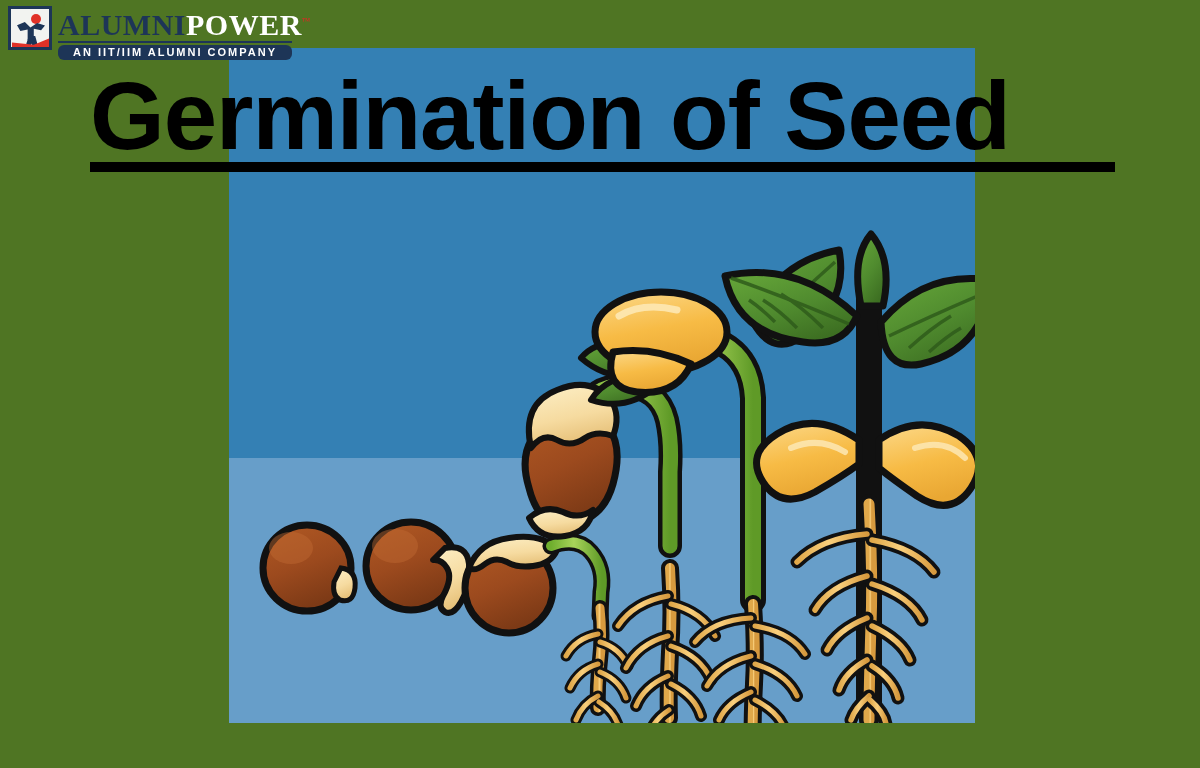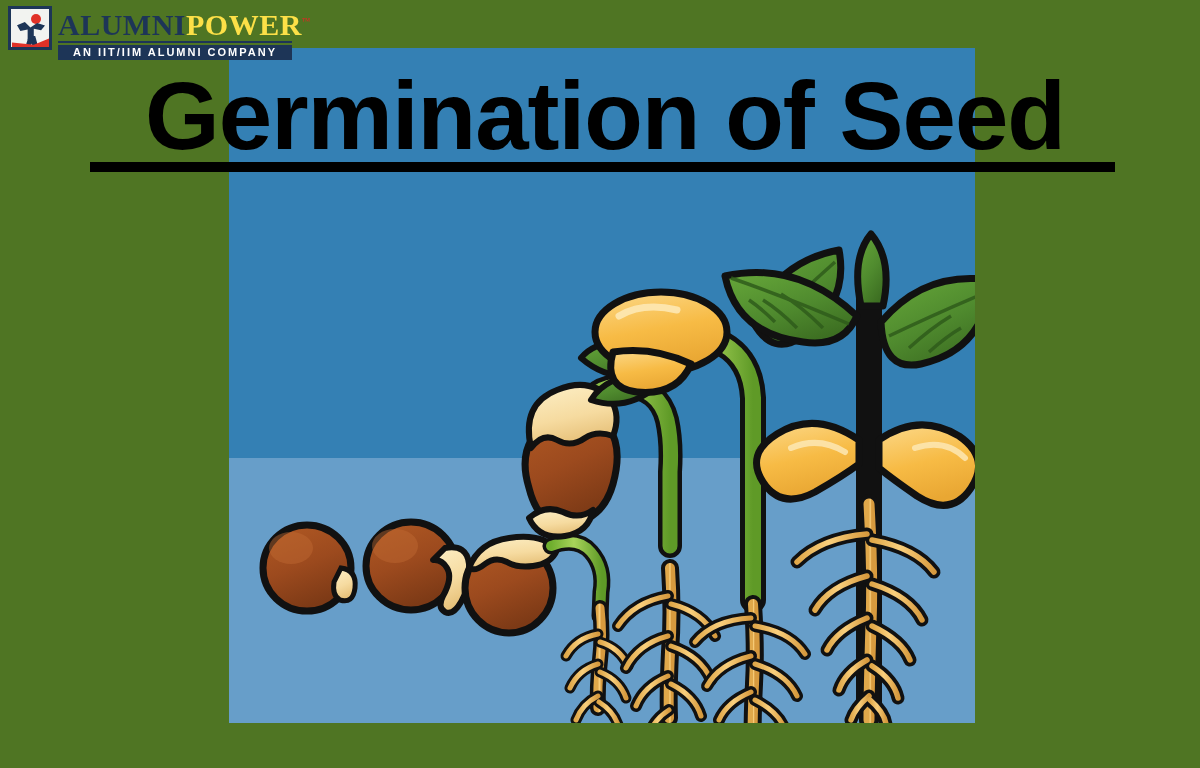--- a/index.html
+++ b/index.html
@@ -83,21 +83,21 @@
   #logo-word {
     font-family: "Liberation Serif", serif;
     font-weight: bold;
     font-size: 30px;
     line-height: 30px;
     letter-spacing: 0.5px;
     white-space: nowrap;
     position: relative;
   }
   #logo-word .career { color: #1d3557; }
-  #logo-word .power { color: #fde047; }
+  #logo-word .power { color: #ffffff; }
   #logo-word .tm {
     font-size: 9px;
     vertical-align: super;
     color: #ed2024;
     font-weight: normal;
   }
   #logo-rule {
     height: 2px;
     background: #1d3557;
     margin-top: 1px;
@@ -109,20 +109,21 @@
     background: #1d3557;
     color: #ffffff;
     font-size: 11px;
     font-weight: bold;
     letter-spacing: 2.0px;
     text-align: center;
     line-height: 15px;
     height: 15px;
     white-space: nowrap;
     overflow: hidden;
+    border-radius: 6px;
   }
 
   
   #illustration {
     position: absolute;
     left: 229px;
     top: 48px;
     width: 746px;
     height: 675px;
     background: #3480b4;
@@ -152,21 +153,20 @@
     width: 1030px;
     height: 112px;
     z-index: 8;
     color: #000000;
     font-family: "Liberation Sans", sans-serif;
     font-weight: bold;
     font-size: 96px;
     line-height: 108px;
     letter-spacing: -1px;
     white-space: nowrap;
-    text-align: center;
   }
   #title-underline {
     position: absolute;
     left: 90px;
     top: 162px;
     width: 1025px;
     height: 10px;
     background: #000000;
     z-index: 8;
   }

